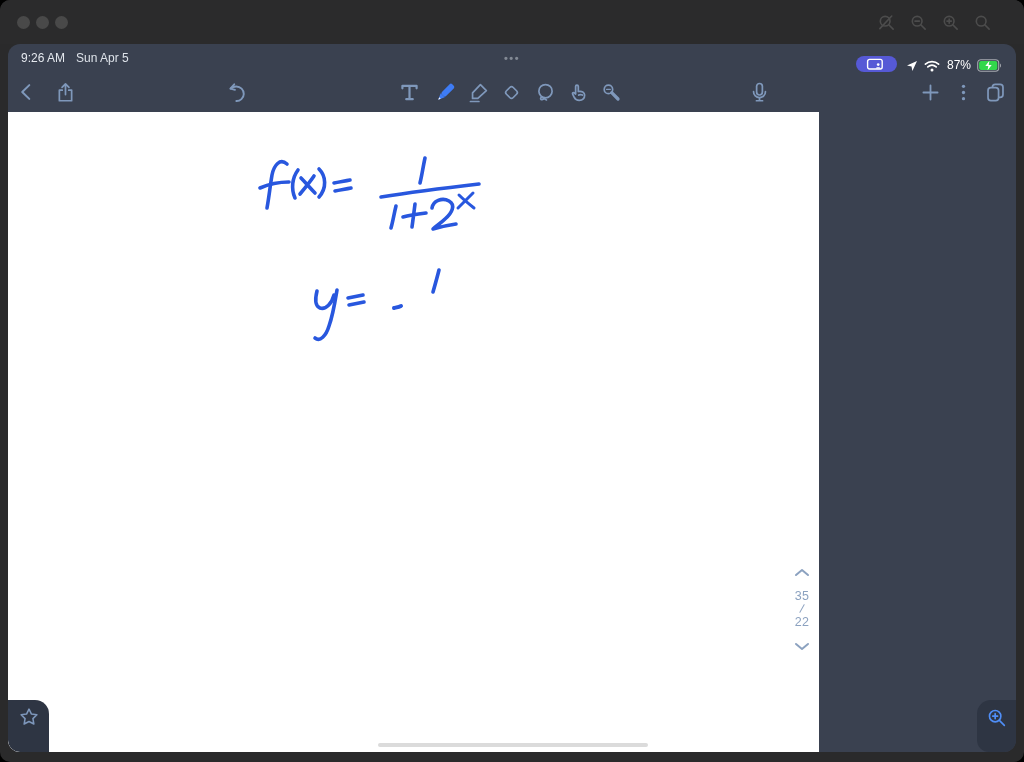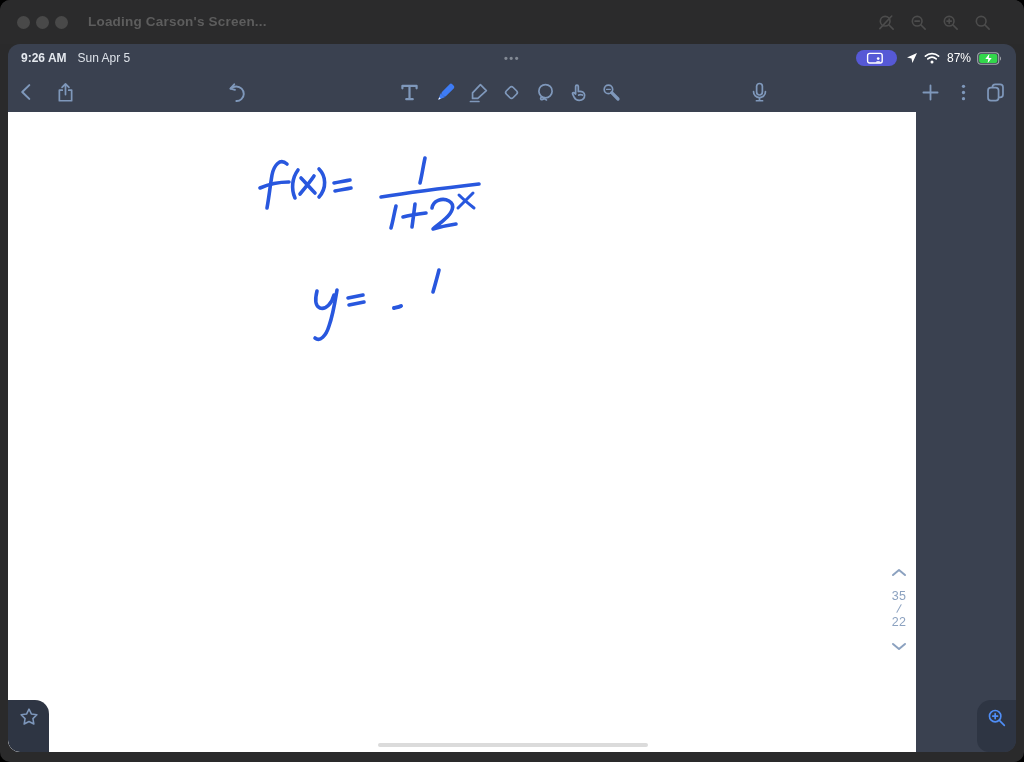--- a/index.html
+++ b/index.html
@@ -8,31 +8,31 @@
   
   .titlebar{position:absolute;top:0;left:0;right:0;height:44px;background:#2b2b2c;}
   .tl{position:absolute;top:16px;width:13px;height:13px;border-radius:50%;background:#494949;}
   .win-title{position:absolute;left:88px;top:0;line-height:44px;color:#5d5d5d;font-size:13.5px;font-weight:700;letter-spacing:.2px;}
   .tb-zooms{position:absolute;right:32px;top:0;height:44px;display:flex;align-items:center;gap:13px;color:#4c4c4c;}
   .tb-zooms .zbtn{width:19px;height:19px;display:flex;align-items:center;justify-content:center;}
   
   .ipad{position:absolute;left:8px;top:44px;width:1008px;height:708px;background:#3a4150;border-radius:12px;overflow:hidden;}
   .status{position:absolute;top:0;left:0;right:0;height:28px;color:#e4e8ee;}
   .st-left{position:absolute;left:13px;top:0;height:28px;display:flex;align-items:center;gap:11px;font-size:12px;}
-  .st-time{font-weight:700;}
+  .st-time{font-weight:400;}
   .st-date{font-weight:400;color:#dde2e9;}
   .st-dots{position:absolute;left:50%;transform:translateX(-50%);top:1px;line-height:26px;color:#838a95;font-size:11px;letter-spacing:1.5px;font-weight:700;}
-  .st-right{position:absolute;right:13px;top:0;height:28px;display:flex;align-items:center;gap:6px;font-size:12px;color:#fff;}
+  .st-right{position:absolute;right:13px;top:0;height:28px;display:flex;align-items:flex-end;gap:6px;font-size:12px;color:#fff;}
   .share-pill{width:41px;height:16px;border-radius:9px;background:#5659d6;display:flex;align-items:center;justify-content:center;margin-right:3px;}
   .batt-pct{font-weight:400;margin-left:1px;}
   
   .toolbar{position:absolute;top:28px;left:0;right:0;height:40px;color:#7f98bb;}
   .tbtn{position:absolute;top:20px;transform:translate(-50%,-50%);width:32px;height:32px;display:flex;align-items:center;justify-content:center;}
   
-  .canvas{position:absolute;top:68px;left:0;width:908px;height:640px;background:#ffffff;}
+  .canvas{position:absolute;top:68px;left:0;width:811px;height:640px;background:#ffffff;}
   .ink{position:absolute;inset:0;}
   .pagenav{position:absolute;right:3px;top:456px;width:28px;display:flex;flex-direction:column;align-items:center;color:#8ca2c0;font-size:12.5px;line-height:13px;}
   .pn-chev{color:#8ca2c0;}
   .pn-num{letter-spacing:.3px;}
   .pn-slash{display:inline-block;transform:rotate(14deg);margin:0;}
   .pn-gap-b{margin-bottom:13px;} .pn-gap-t{margin-top:13px;}
   .scrollbar{position:absolute;left:370px;bottom:5px;width:270px;height:4px;background:#dbdbdb;border-radius:2px;}
   .star-panel{position:absolute;left:0;bottom:0;width:41px;height:52px;background:#2e3543;border-radius:0 14px 0 12px;}
   .star-panel .pico{position:absolute;left:50%;top:6px;transform:translateX(-50%);color:#7d96ba;}
   .zoom-panel{position:absolute;right:0;bottom:0;width:39px;height:52px;background:#2e3543;border-radius:14px 0 0 12px;}
@@ -41,21 +41,20 @@
 </style>
 </head>
 <body>
 
 <div class="win">
 
   <div class="titlebar">
     <div class="tl" style="left:17px"></div>
     <div class="tl" style="left:36px"></div>
     <div class="tl" style="left:55px"></div>
-    <div class="win-title">Loading Carson's Screen...</div>
     <div class="tb-zooms">
       <span class="zbtn" aria-label="zoom-disabled">
         <svg width="19" height="19" viewBox="0 0 20 20" fill="none" stroke="currentColor" stroke-width="1.7" stroke-linecap="round">
           <circle cx="8.6" cy="8.6" r="5.1"></circle>
             <path d="M12.4 12.4 L17 17"></path>
             <path d="M3 16.5 L15.5 3.2"></path>
         </svg>
         </span>
       <span class="zbtn" aria-label="zoom-out">
         <svg width="19" height="19" viewBox="0 0 20 20" fill="none" stroke="currentColor" stroke-width="1.7" stroke-linecap="round">

